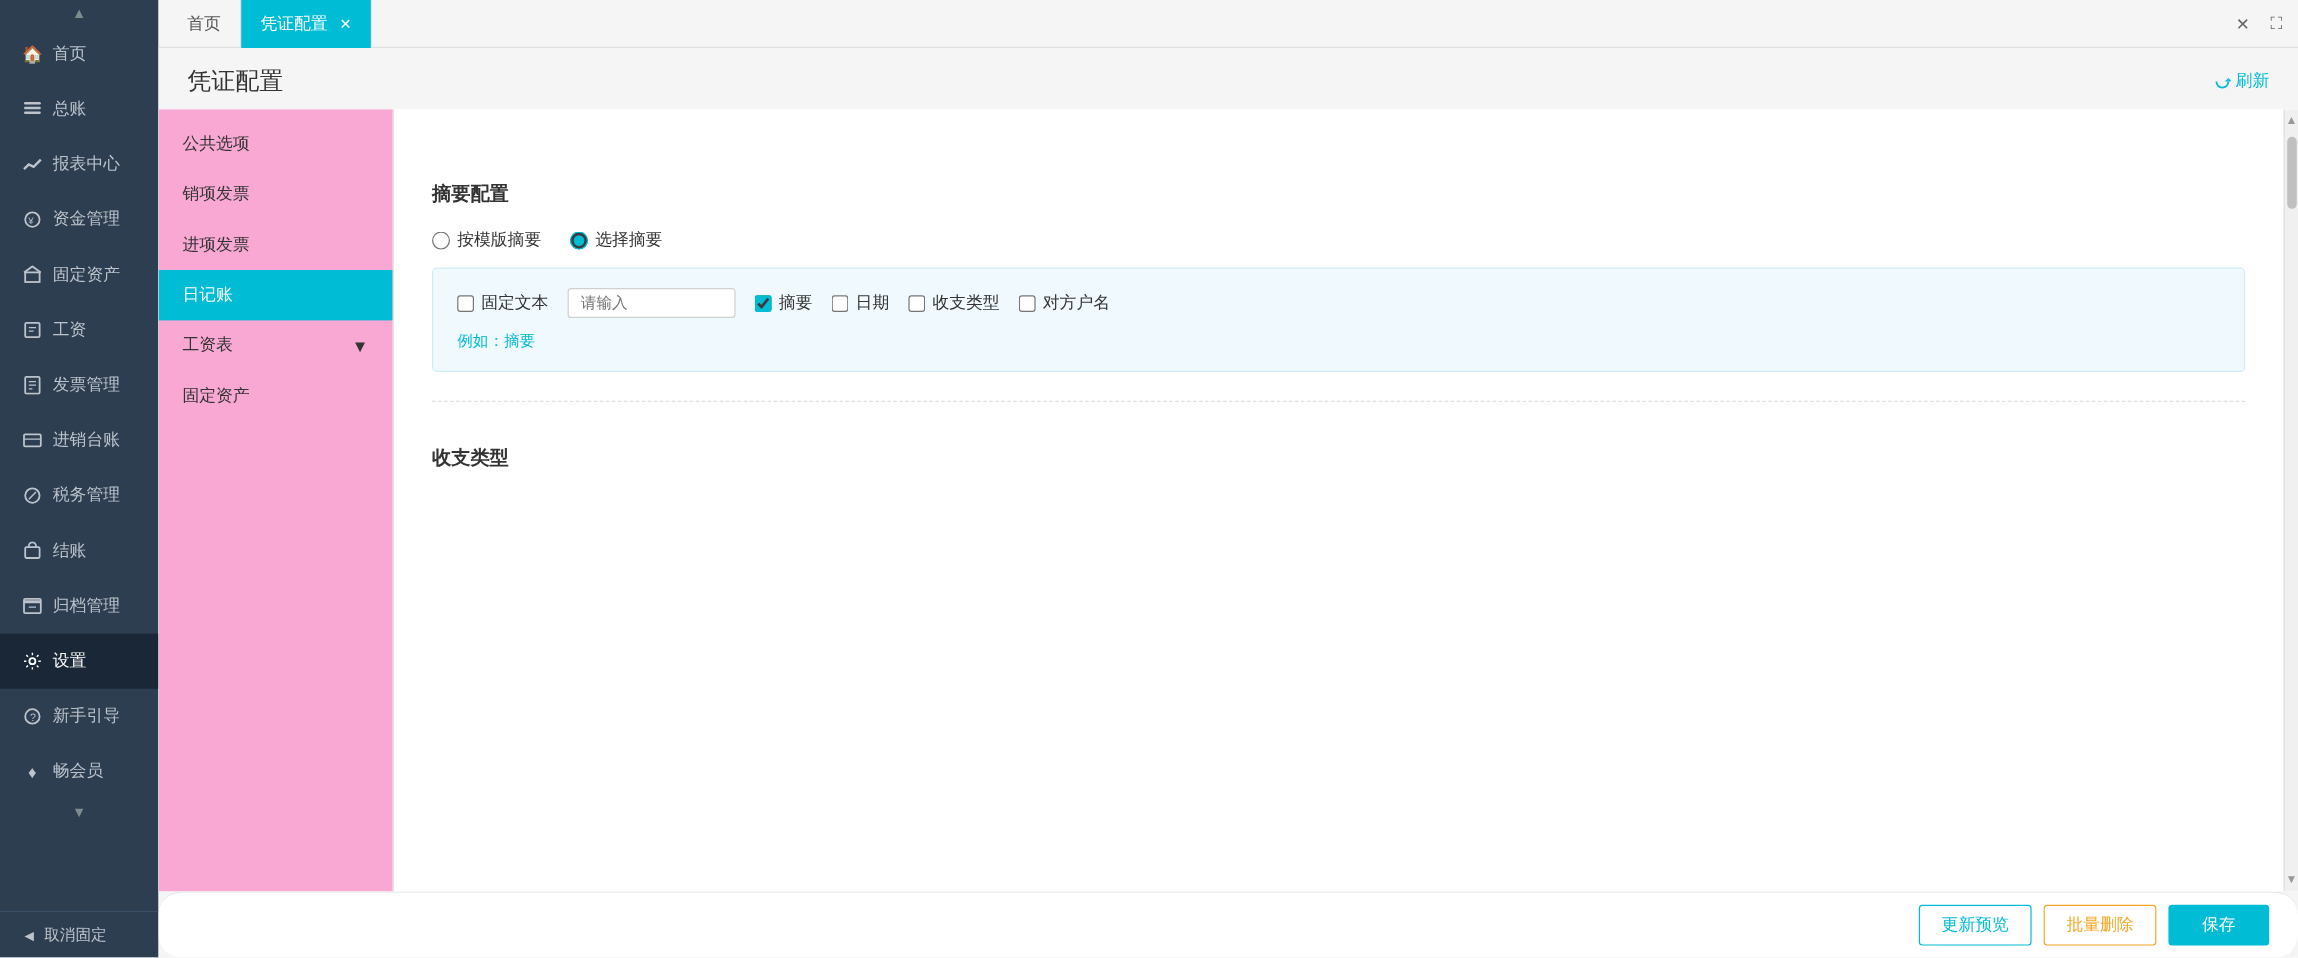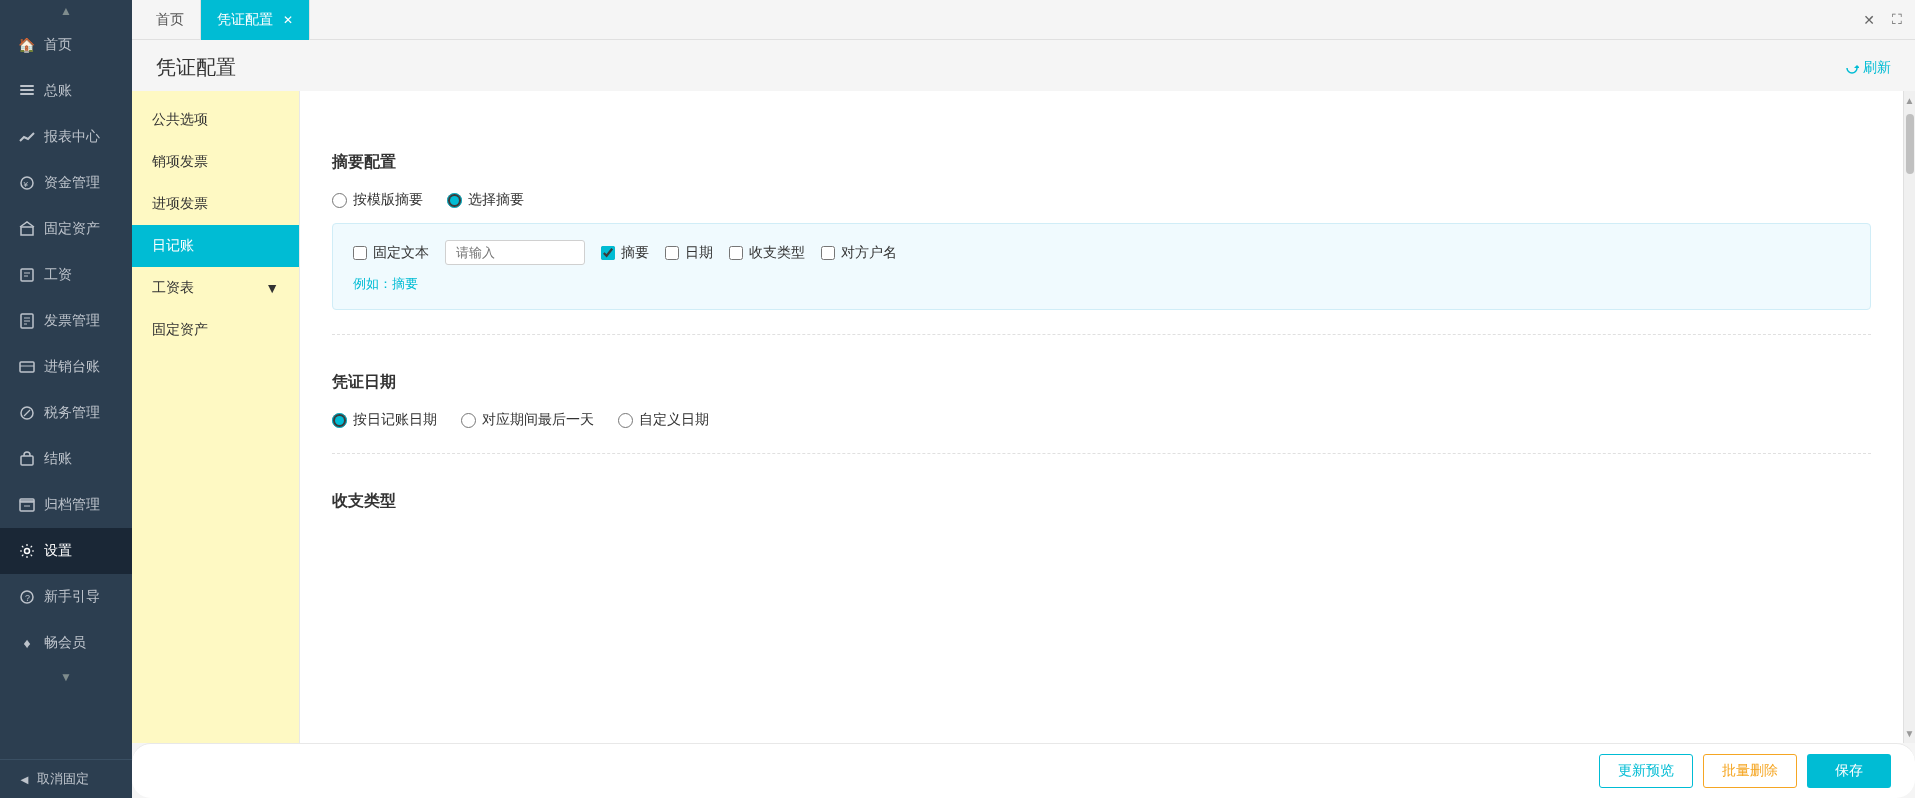--- a/index.html
+++ b/index.html
@@ -145,22 +145,22 @@
     .inner-layout {
       display: flex;
       flex: 1;
       overflow: hidden;
       background: #fff;
       margin: 0 0;
     }
 
     
     .sub-sidebar {
-      width: 168px;
-      background: #fef9c3;
+      width: 196px;
+      background: #f9a8d4;
       border-right: 1px solid #e8e8e8;
       flex-shrink: 0;
       padding-top: 8px;
     }
     .sub-item {
       padding: 12px 20px;
       cursor: pointer;
       color: #333;
       font-size: 14px;
       display: flex;
@@ -551,37 +551,20 @@
               </label>
               <label class="checkbox-option">
                 <input type="checkbox" style="">
                 <span>对方户名</span>
               </label>
             </div>
             <div class="example-text">例如：摘要</div>
           </div>
         </div>
 
-        <div class="section">
-          <div class="section-title">凭证日期</div>
-          <div class="radio-group">
-            <label class="radio-option">
-              <input type="radio" name="vdate" checked="" style="">
-              <span>按日记账日期</span>
-            </label>
-            <label class="radio-option">
-              <input type="radio" name="vdate" style="">
-              <span>对应期间最后一天</span>
-            </label>
-            <label class="radio-option">
-              <input type="radio" name="vdate" style="">
-              <span>自定义日期</span>
-            </label>
-          </div>
-        </div>
 
 
         <div class="section">
           <div class="section-title">收支类型</div>
         </div>
 
       </div>
 
       <div class="right-scrollbar">
         <div class="scroll-arrow">▲</div>

